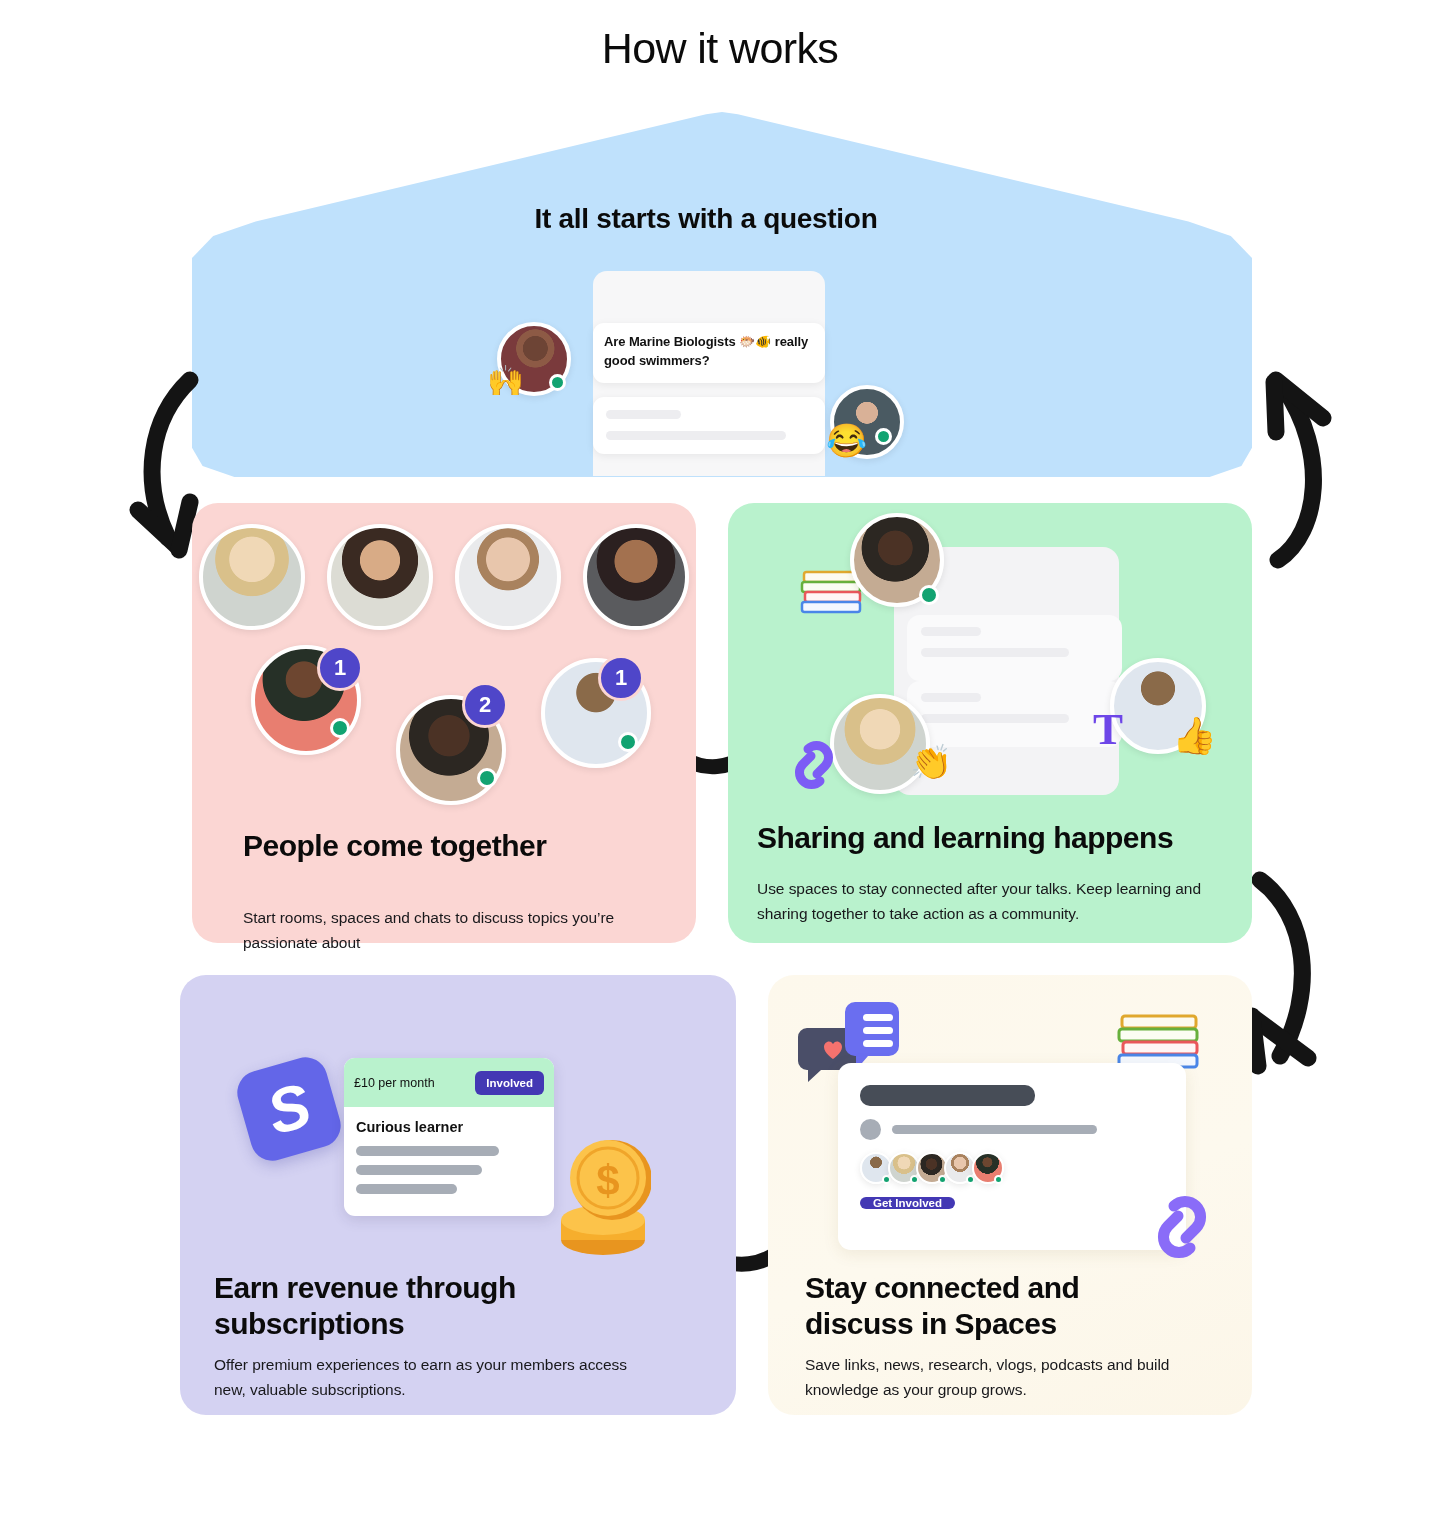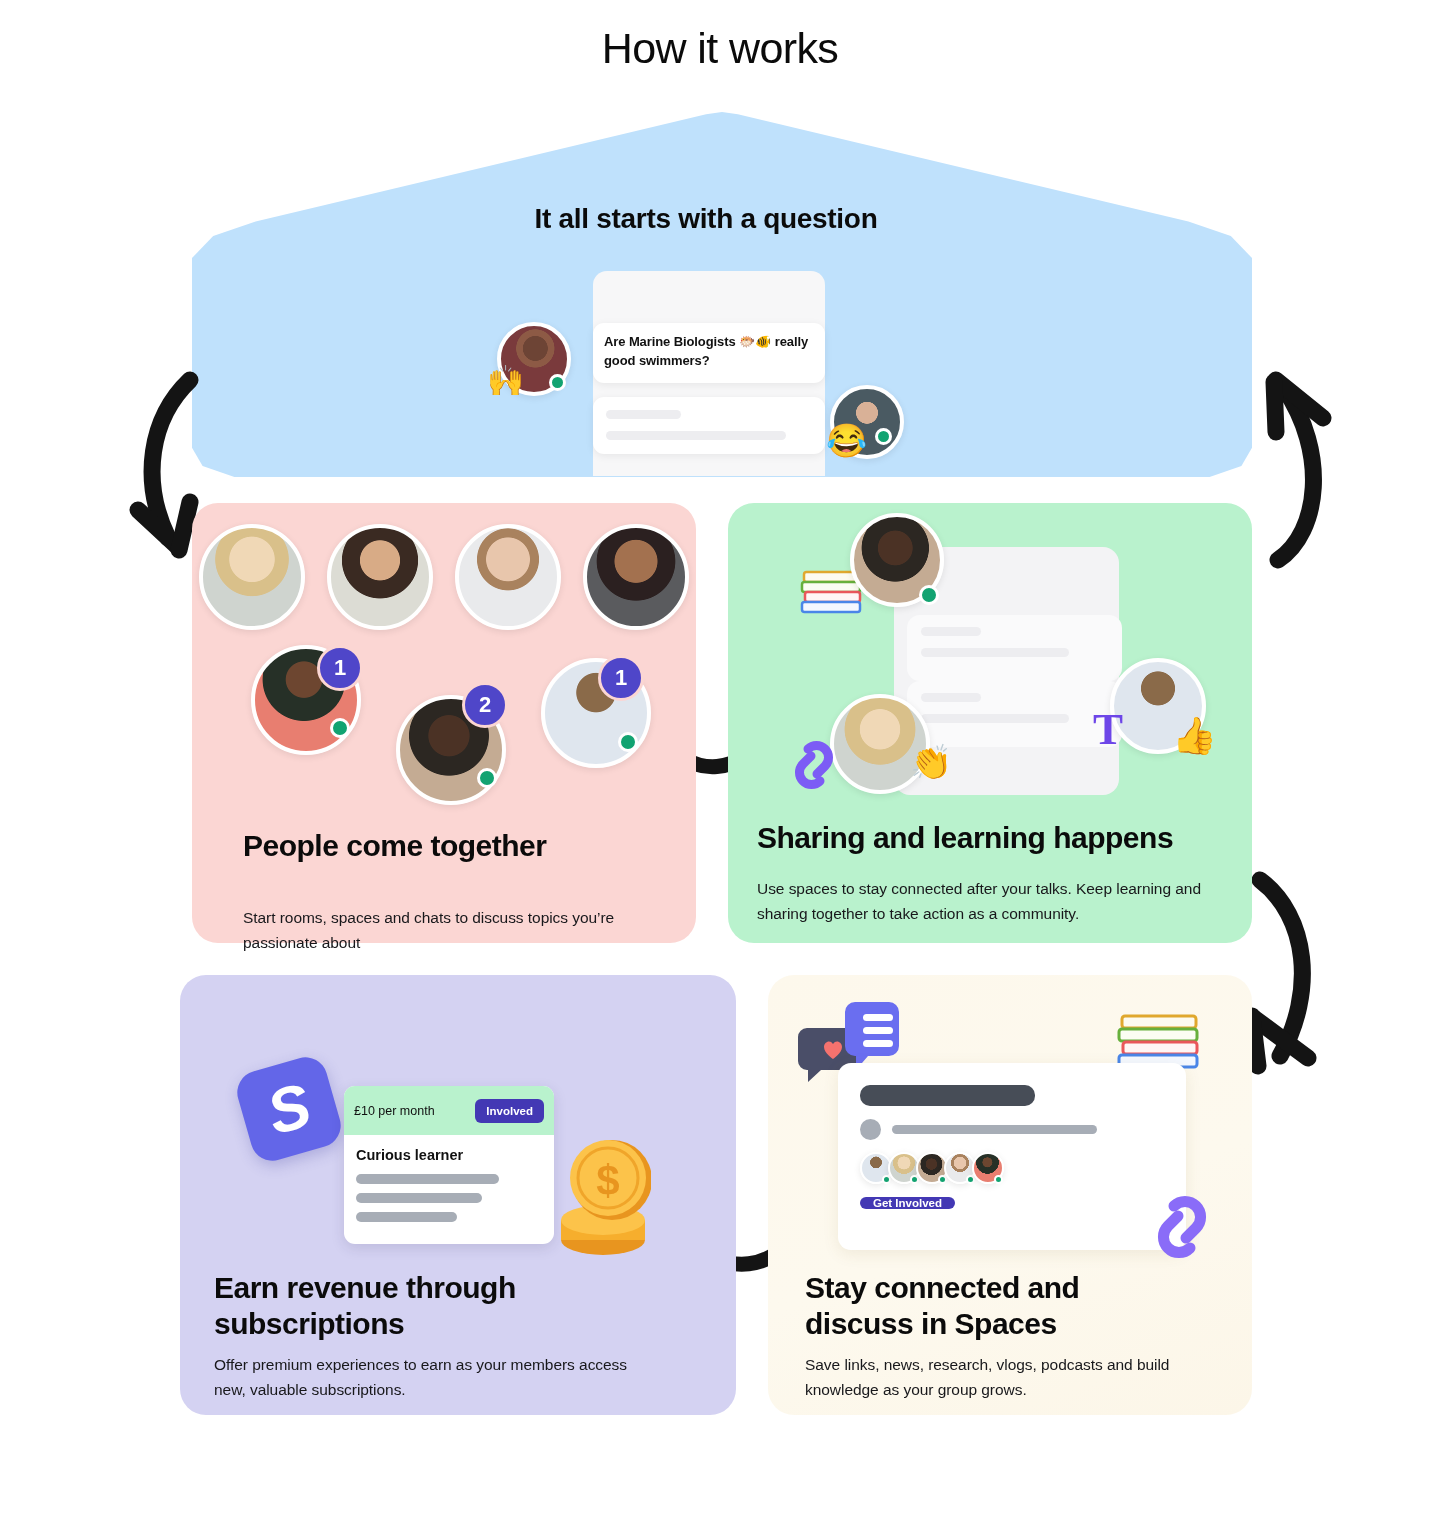--- a/index.html
+++ b/index.html
@@ -93,21 +93,20 @@
 
   
   .g-sheet { position: absolute; background: #f3f3f5; border-radius: 16px; }
   .g-bub { position: absolute; background: #fafafb; border-radius: 13px; padding: 12px 14px; }
 
   
   .sub-card {
     position: absolute; left: 344px; top: 1058px; width: 210px; height: 158px;
     background: #fff; border-radius: 11px; overflow: hidden;
     box-shadow: 0 4px 14px rgba(40,30,80,.13);
-    margin-top: 28px;
   }
   .sub-head {
     height: 49px; background: #b9f2cd; display: flex; align-items: center;
     justify-content: space-between; padding: 0 10px;
   }
   .sub-price { font-size: 12.5px; color: #111; font-weight: 400; }
   .sub-btn {
     background: #4338b4; color: #fff; font-size: 11.5px; font-weight: 700;
     padding: 6px 11px; border-radius: 6px; border: none; cursor: pointer;
   }

